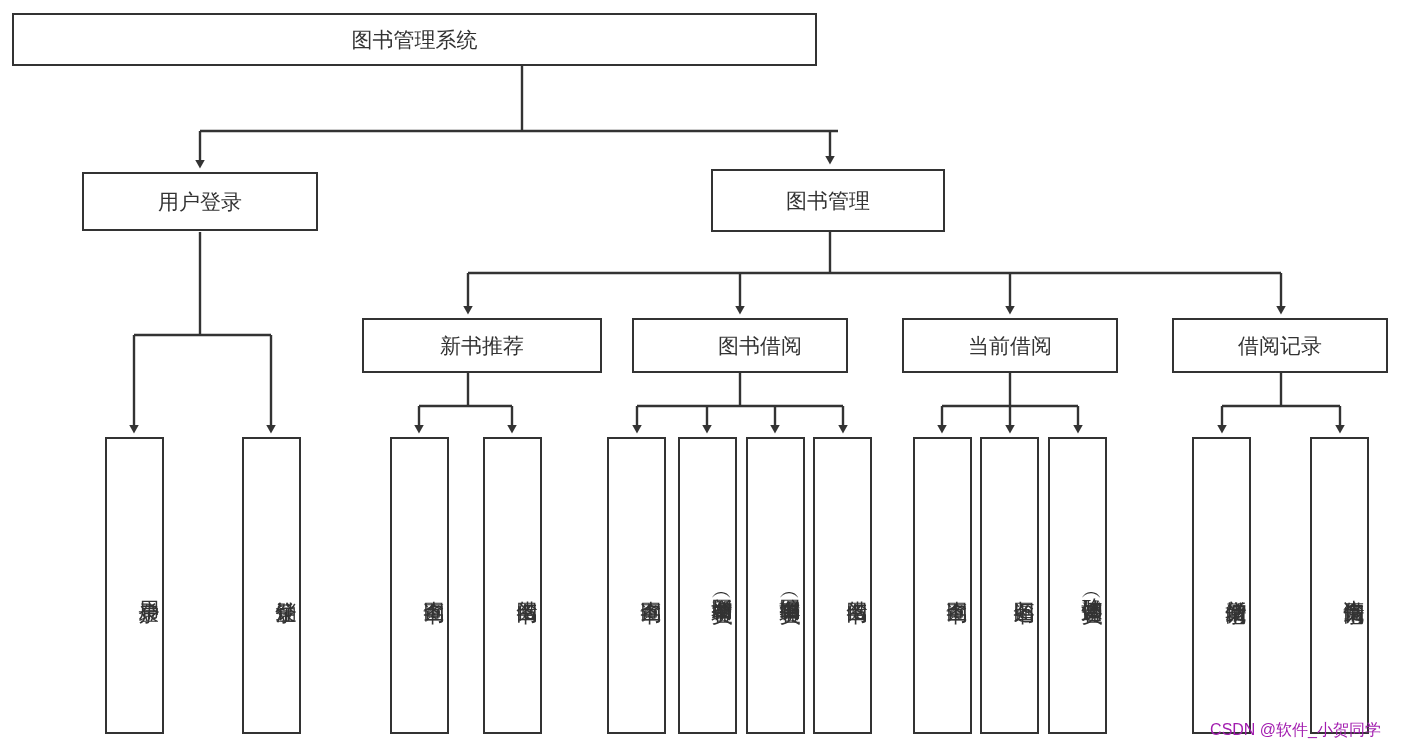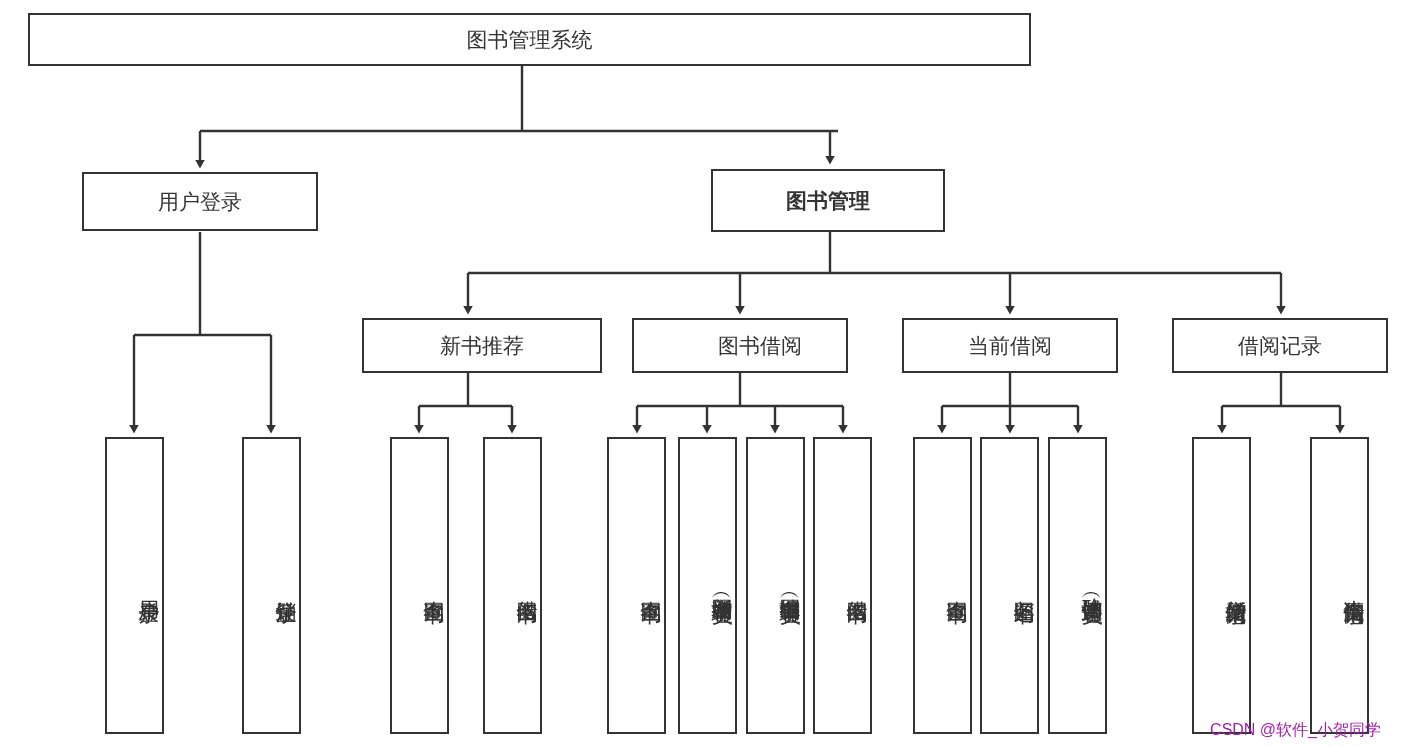--- a/index.html
+++ b/index.html
@@ -112,28 +112,28 @@
       <path d="M1010,406 L1010,425" marker-end="url(#ah)"></path>
       <path d="M1078,406 L1078,425" marker-end="url(#ah)"></path>
 
       <path d="M1281,373 L1281,406"></path>
       <path d="M1222,406 L1340,406"></path>
       <path d="M1222,406 L1222,425" marker-end="url(#ah)"></path>
       <path d="M1340,406 L1340,425" marker-end="url(#ah)"></path>
     </g>
   </svg>
 
-  <div class="node h" style="left:28px; top:13px; width:1003px; height:53px;">
+  <div class="node h" style="left:12px; top:13px; width:805px; height:53px;">
     <span>图书管理系统</span>
   </div>
 
   <div class="node h" style="left:82px; top:172px; width:236px; height:59px;">
     <span>用户登录</span>
   </div>
-  <div class="node h" style="left:711px; top:169px; width:234px; height:63px;font-weight:bold;">
+  <div class="node h" style="left:711px; top:169px; width:234px; height:63px;">
     <span>图书管理</span>
   </div>
 
   <div class="node h" style="left:362px; top:318px; width:240px; height:55px;">
     <span>新书推荐</span>
   </div>
   <div class="node h" style="left:632px; top:318px; width:216px; height:55px;padding-left:40px;">
     <span>图书借阅</span>
   </div>
   <div class="node h" style="left:1172px; top:318px; width:216px; height:55px;">

